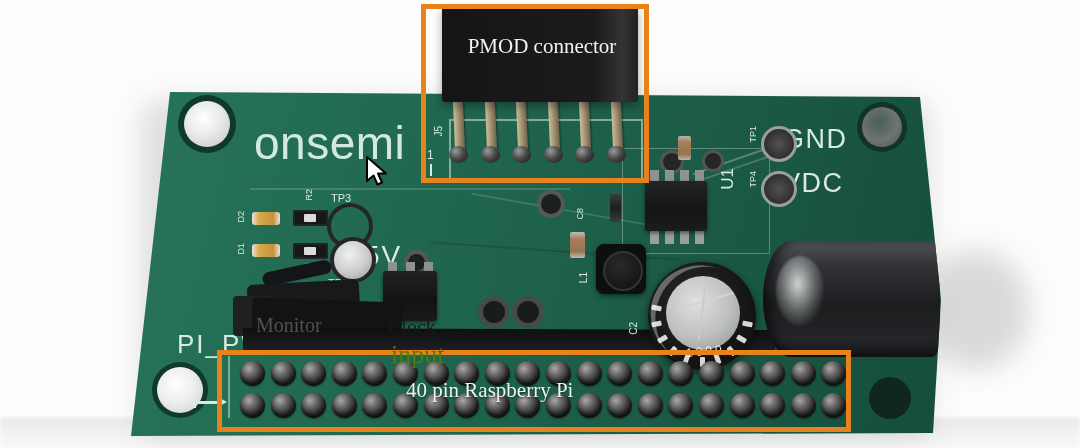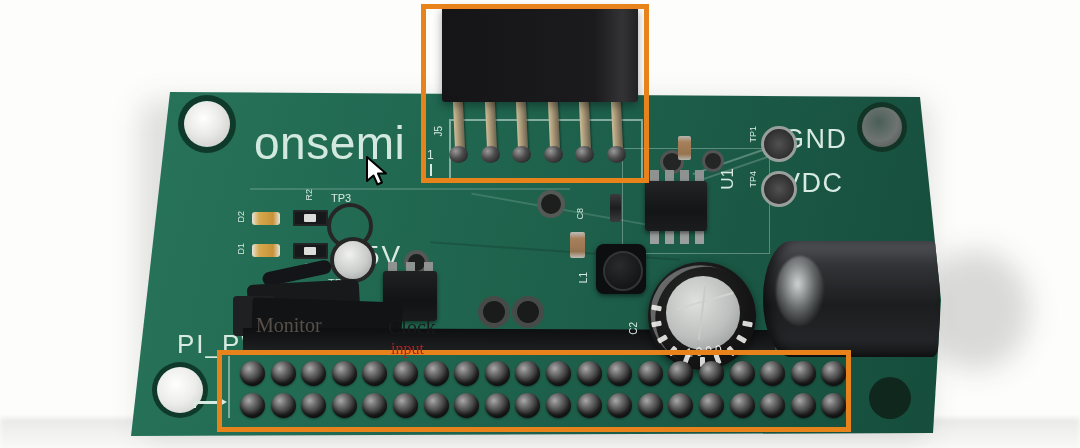--- a/index.html
+++ b/index.html
@@ -208,26 +208,28 @@
         <div class="pmpin" style="left: 612px; top: 97px;"></div>
         <div class="pmsolder" style="left: 607px; top: 146px;"></div>
       </div>
     <div class="abs" style="left:442px;top:6px;width:196px;height:96px;border-radius:3px;
                 background:linear-gradient(90deg,#151517 0%,#1b1b1e 78%,#333336 92%,#222225 100%);
                 box-shadow:0 4px 10px rgba(0,0,0,.35);"></div>
   </div>
 
   <div class="overlay">
 
+    <div class="abs serif" style="left:452px;top:34px;width:180px;text-align:center;font-size:21px;color:#f4f2ee;">PMOD connector</div>
 
     <div class="obox" style="left:421px;top:4px;width:228px;height:179px;"></div>
     <div class="obox" style="left:217px;top:350px;width:634px;height:82px;"></div>
 
+    <div class="abs serif" style="left:406px;top:378px;font-size:21px;color:#f0f3ee;text-shadow:0 1px 2px rgba(0,0,0,.45);">40 pin Raspberry Pi</div>
 
     <div class="abs serif" style="left:256px;top:314px;font-size:20px;color:#57504a;">Monitor</div>
     <div class="abs serif" style="left:388px;top:316px;font-size:20px;color:#191917;">Clock</div>
-    <div class="abs serif" style="left:391px;top:340px;font-size:16px;color:#b91c1c;text-align:right;">input</div>
+    <div class="abs serif" style="left:391px;top:340px;font-size:26px;color:#4d7c0f;text-align:right;">input</div>
 
     <svg class="abs" style="left:364px;top:155px;" width="28" height="32" viewBox="0 0 28 32">
       <path d="M3,2 L3,26 L9.5,20.5 L13.5,29.5 L18,27.5 L14,18.5 L22,18.5 Z" fill="#ffffff" stroke="#000000" stroke-width="2" stroke-linejoin="round"></path>
     </svg>
   </div>
 </div>
 
 </body></html>

